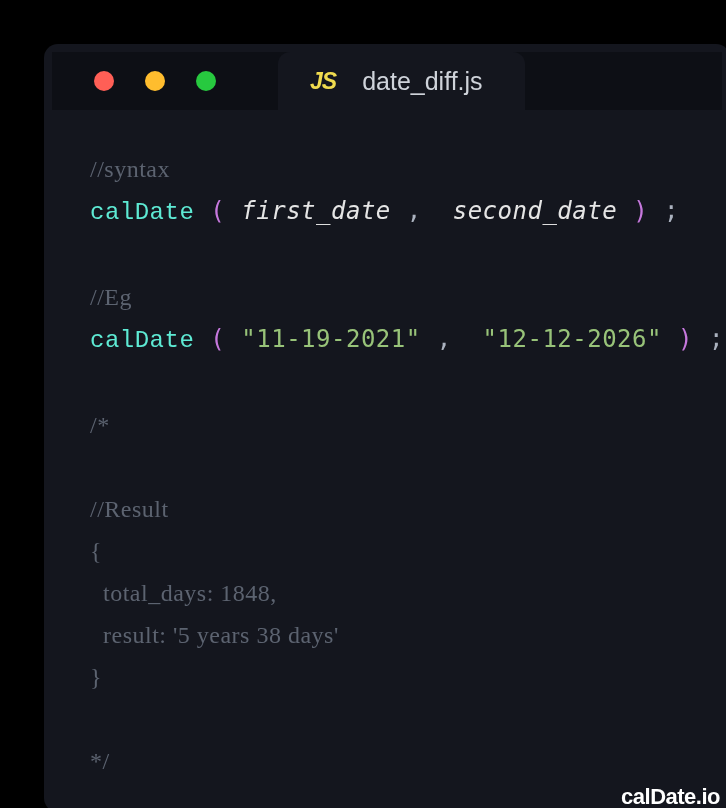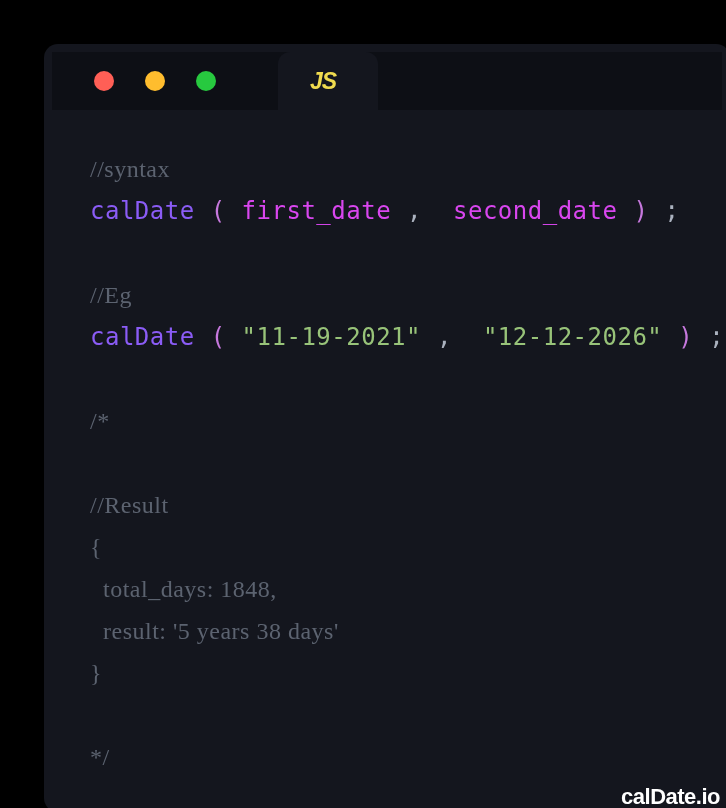--- a/index.html
+++ b/index.html
@@ -64,23 +64,23 @@
     }
     .code-area {
       padding: 30px 30px;
       font-size: 24px;
       line-height: 1.75;
       white-space: pre;
       color: #cfd3da;
       letter-spacing: 0.5px;
     }
     .comment { color: #5c6370; font-family: Liberation Serif, serif; }
-    .fn { color: #8b5cf6; }
+    .fn { color: #5eead4; font-family: Liberation Mono, monospace; }
     .paren { color: #c678dd; }
-    .arg { color: #d946ef; }
+    .arg { color: #e5e5e5; font-style: italic; }
     .punct { color: #abb2bf; }
     .string { color: #98c379; }
     .semicolon { color: #abb2bf; }
     .watermark {
       position: absolute;
       bottom: 6px;
       right: 14px;
       color: #fff;
       font-family: 'Segoe UI', Arial, sans-serif;
       font-weight: 700;
@@ -93,20 +93,21 @@
 
 <div class="window">
   <div class="titlebar">
     <div class="traffic-lights">
       <div class="dot red"></div>
       <div class="dot yellow"></div>
       <div class="dot green"></div>
     </div>
     <div class="tab">
       <span class="js-badge">JS</span>
+      <span class="tab-name">date_diff.js</span>
     </div>
   </div>
   <div class="code-area"><span class="comment">//syntax</span>
 <span class="fn">calDate</span><span class="paren">(</span><span class="arg">first_date</span><span class="punct">, </span><span class="arg">second_date</span><span class="paren">)</span><span class="semicolon">;</span>
 
 <span class="comment">//Eg</span>
 <span class="fn">calDate</span><span class="paren">(</span><span class="string">"11-19-2021"</span><span class="punct">, </span><span class="string">"12-12-2026"</span><span class="paren">)</span><span class="semicolon">;</span>
 
 <span class="comment">/*</span>
 

